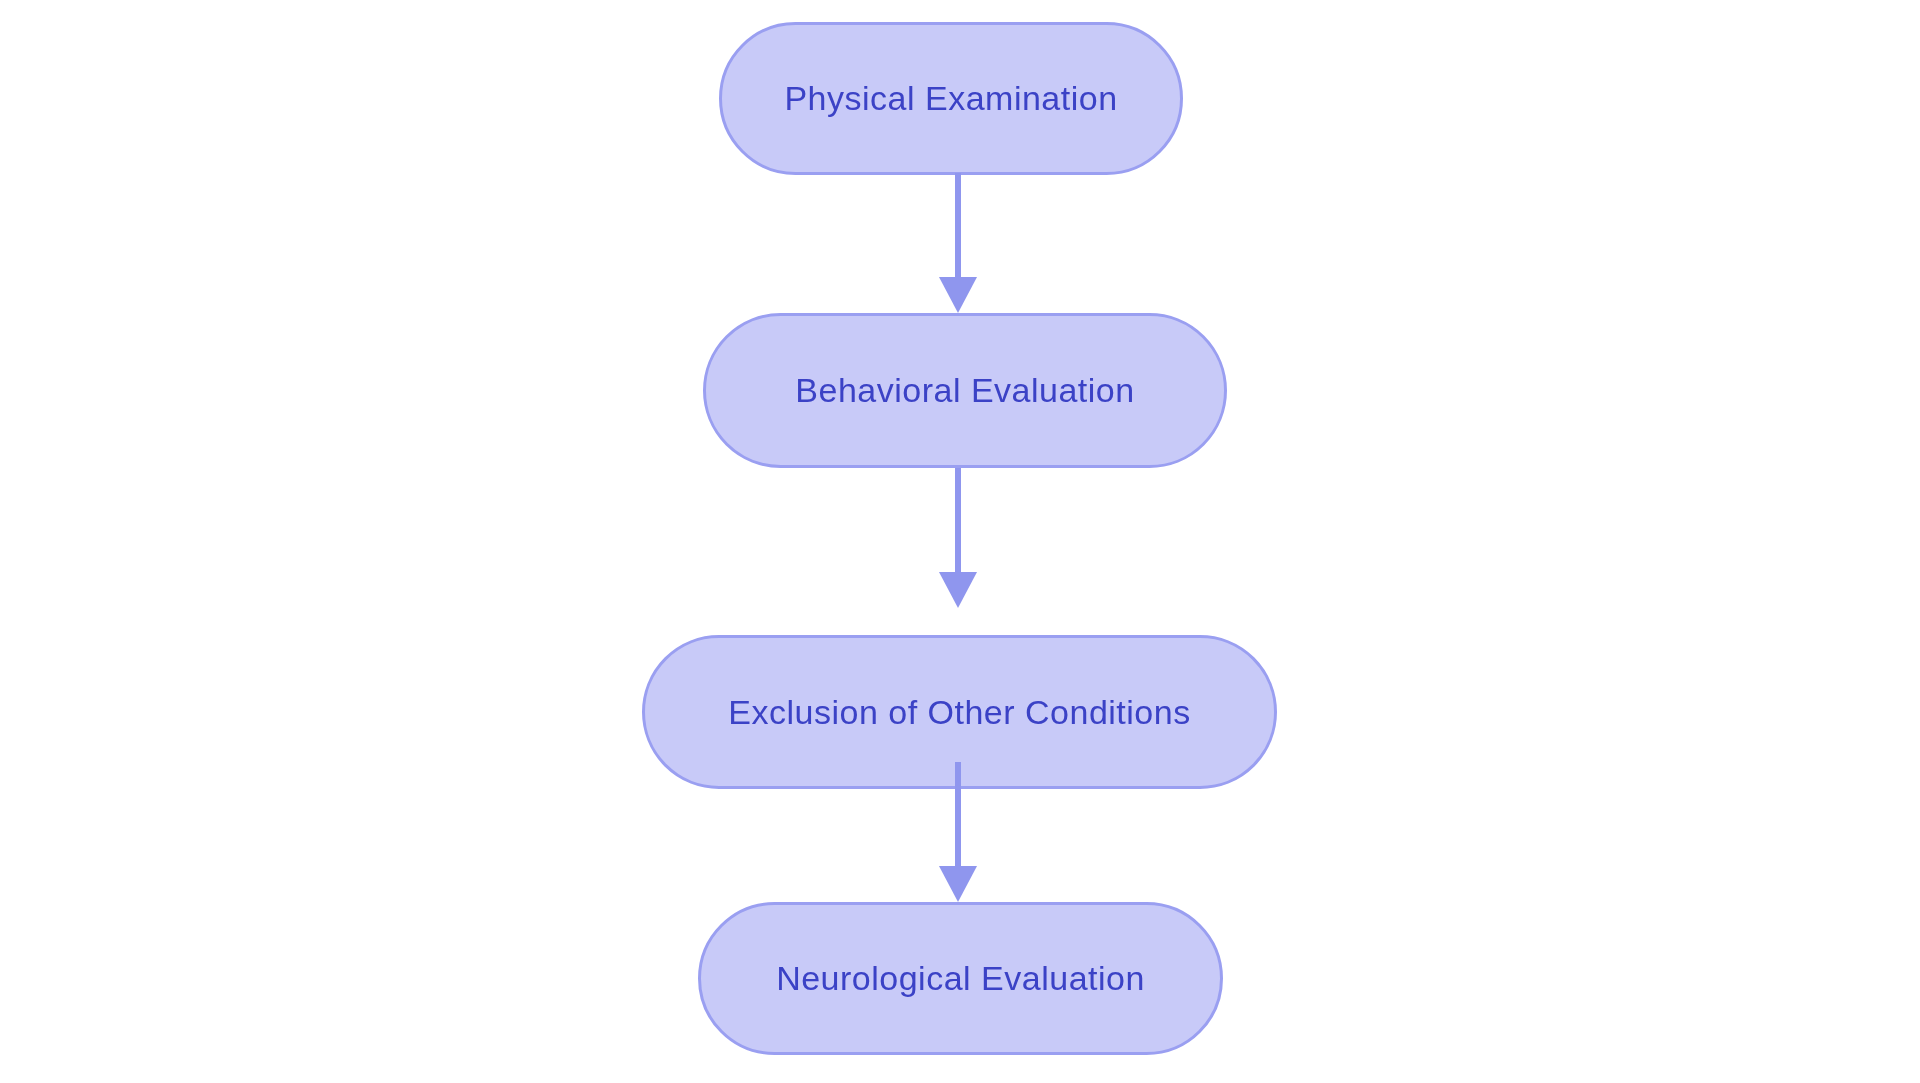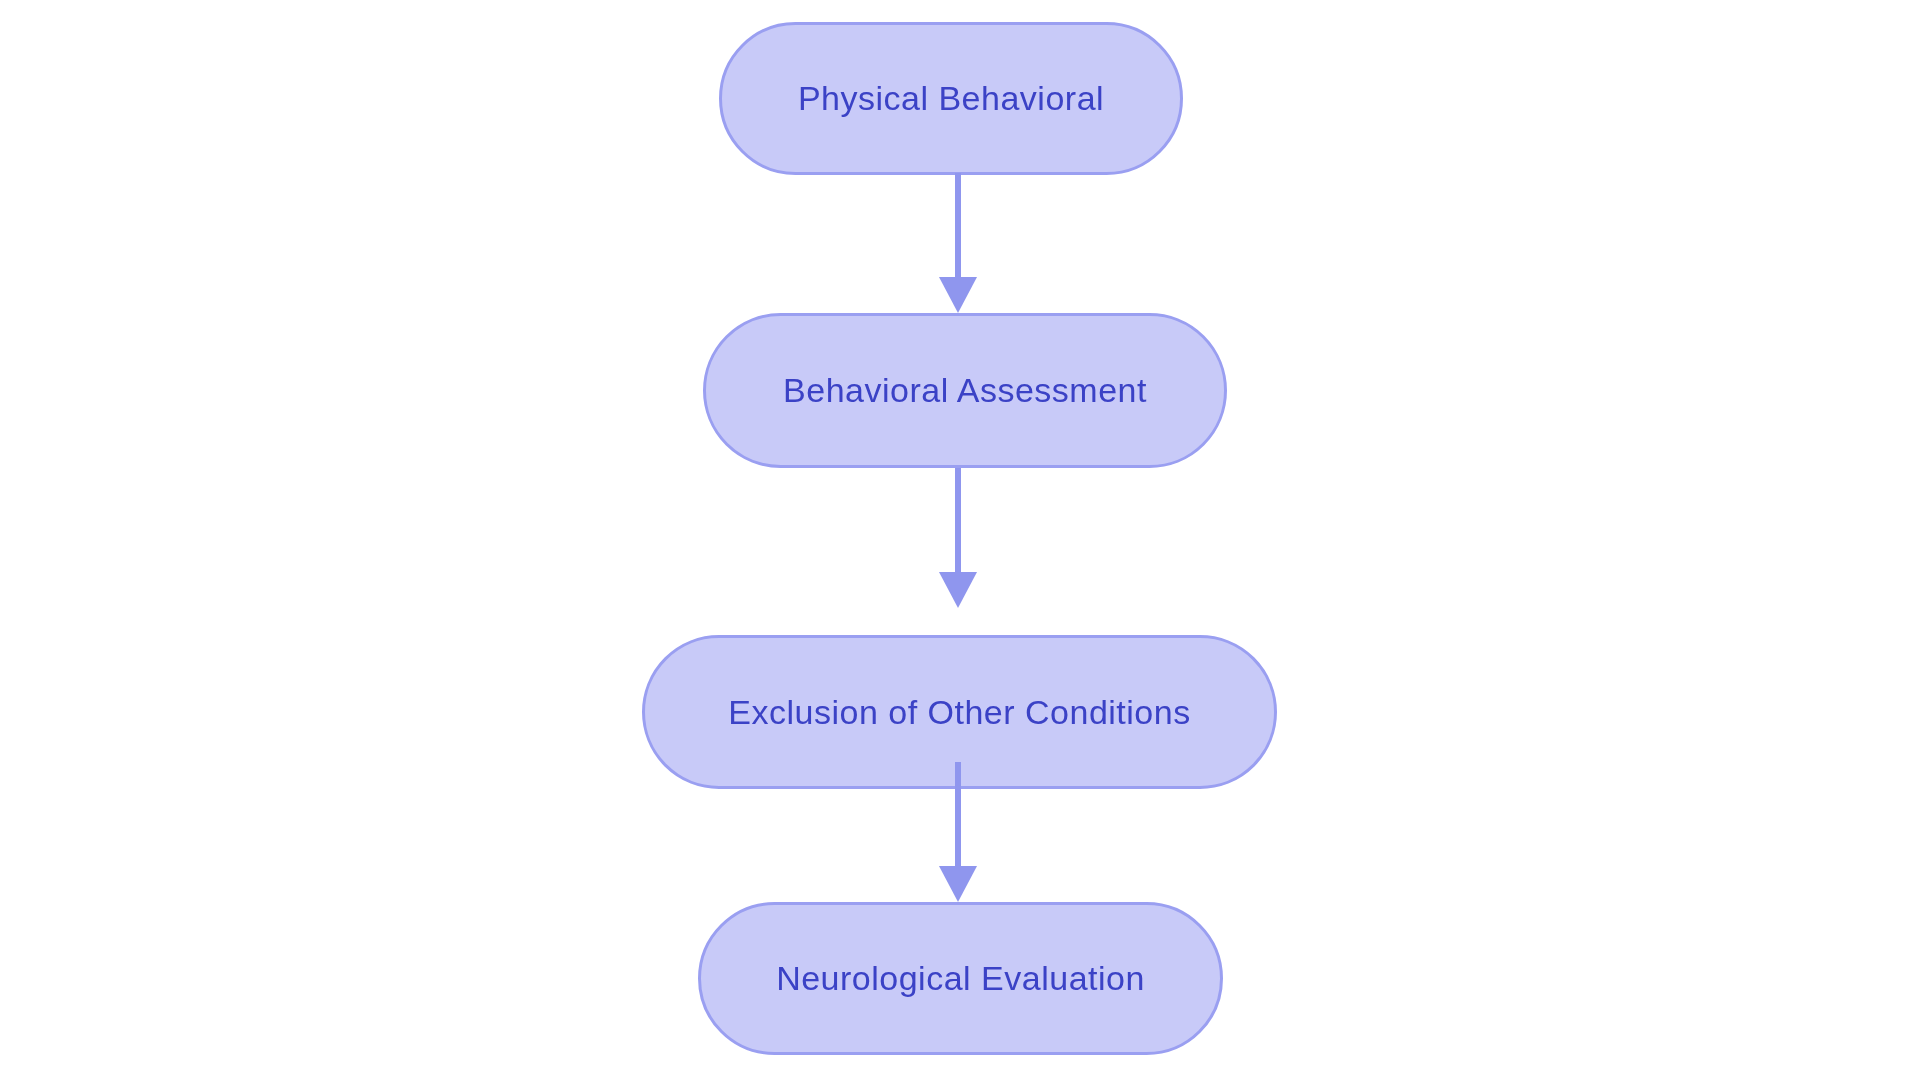--- a/index.html
+++ b/index.html
@@ -42,30 +42,30 @@
   #arrow-0 { top: 173px; }
   #arrow-1 { top: 468px; }
   #arrow-2 { top: 762px; }
 </style>
 </head>
 <body>
 
 <div id="canvas">
 
   <div class="node" id="node-0">
-    <span>Physical Behavioral</span>
+    <span>Physical Examination</span>
   </div>
 
   <svg class="arrow" id="arrow-0" viewBox="0 0 44 140">
     <line x1="22" y1="0" x2="22" y2="108" stroke="#8f96ee" stroke-width="6"></line>
     <path d="M3,104 L41,104 L22,140 Z" fill="#8f96ee"></path>
   </svg>
 
   <div class="node" id="node-1">
-    <span>Behavioral Assessment</span>
+    <span>Behavioral Evaluation</span>
   </div>
 
   <svg class="arrow" id="arrow-1" viewBox="0 0 44 140">
     <line x1="22" y1="0" x2="22" y2="108" stroke="#8f96ee" stroke-width="6"></line>
     <path d="M3,104 L41,104 L22,140 Z" fill="#8f96ee"></path>
   </svg>
 
   <div class="node" id="node-2">
     <span>Exclusion of Other Conditions</span>
   </div>

